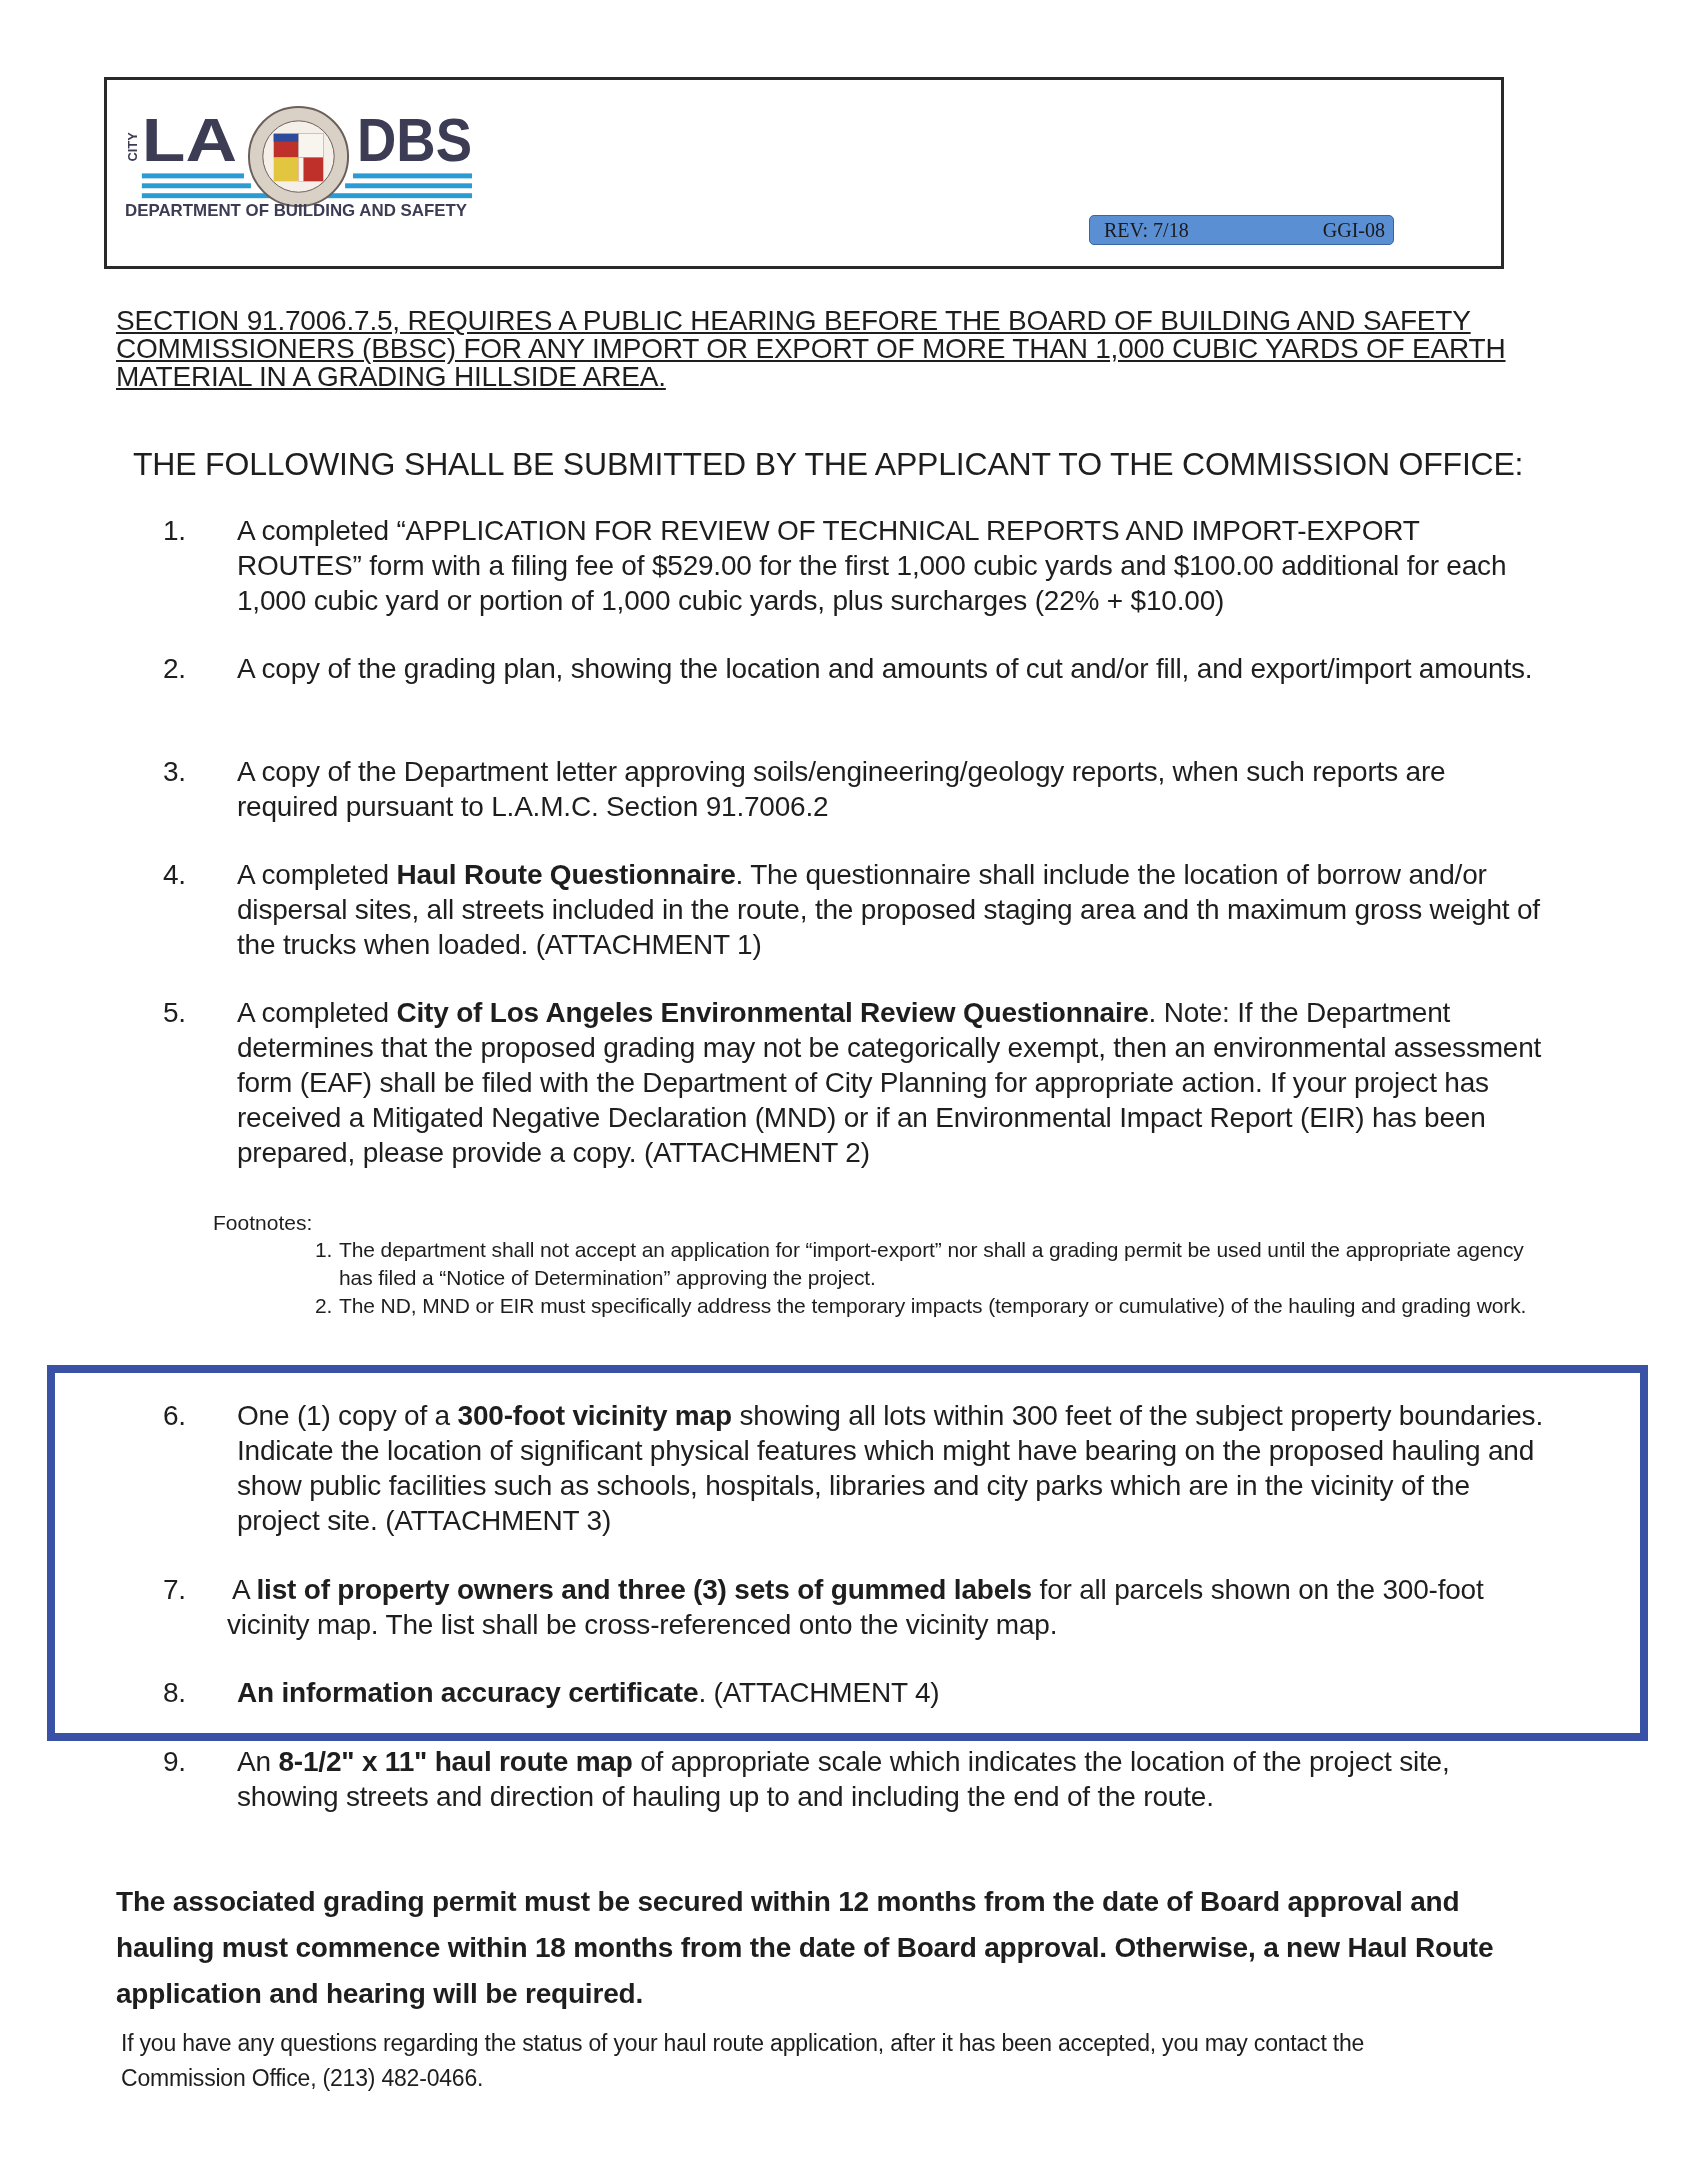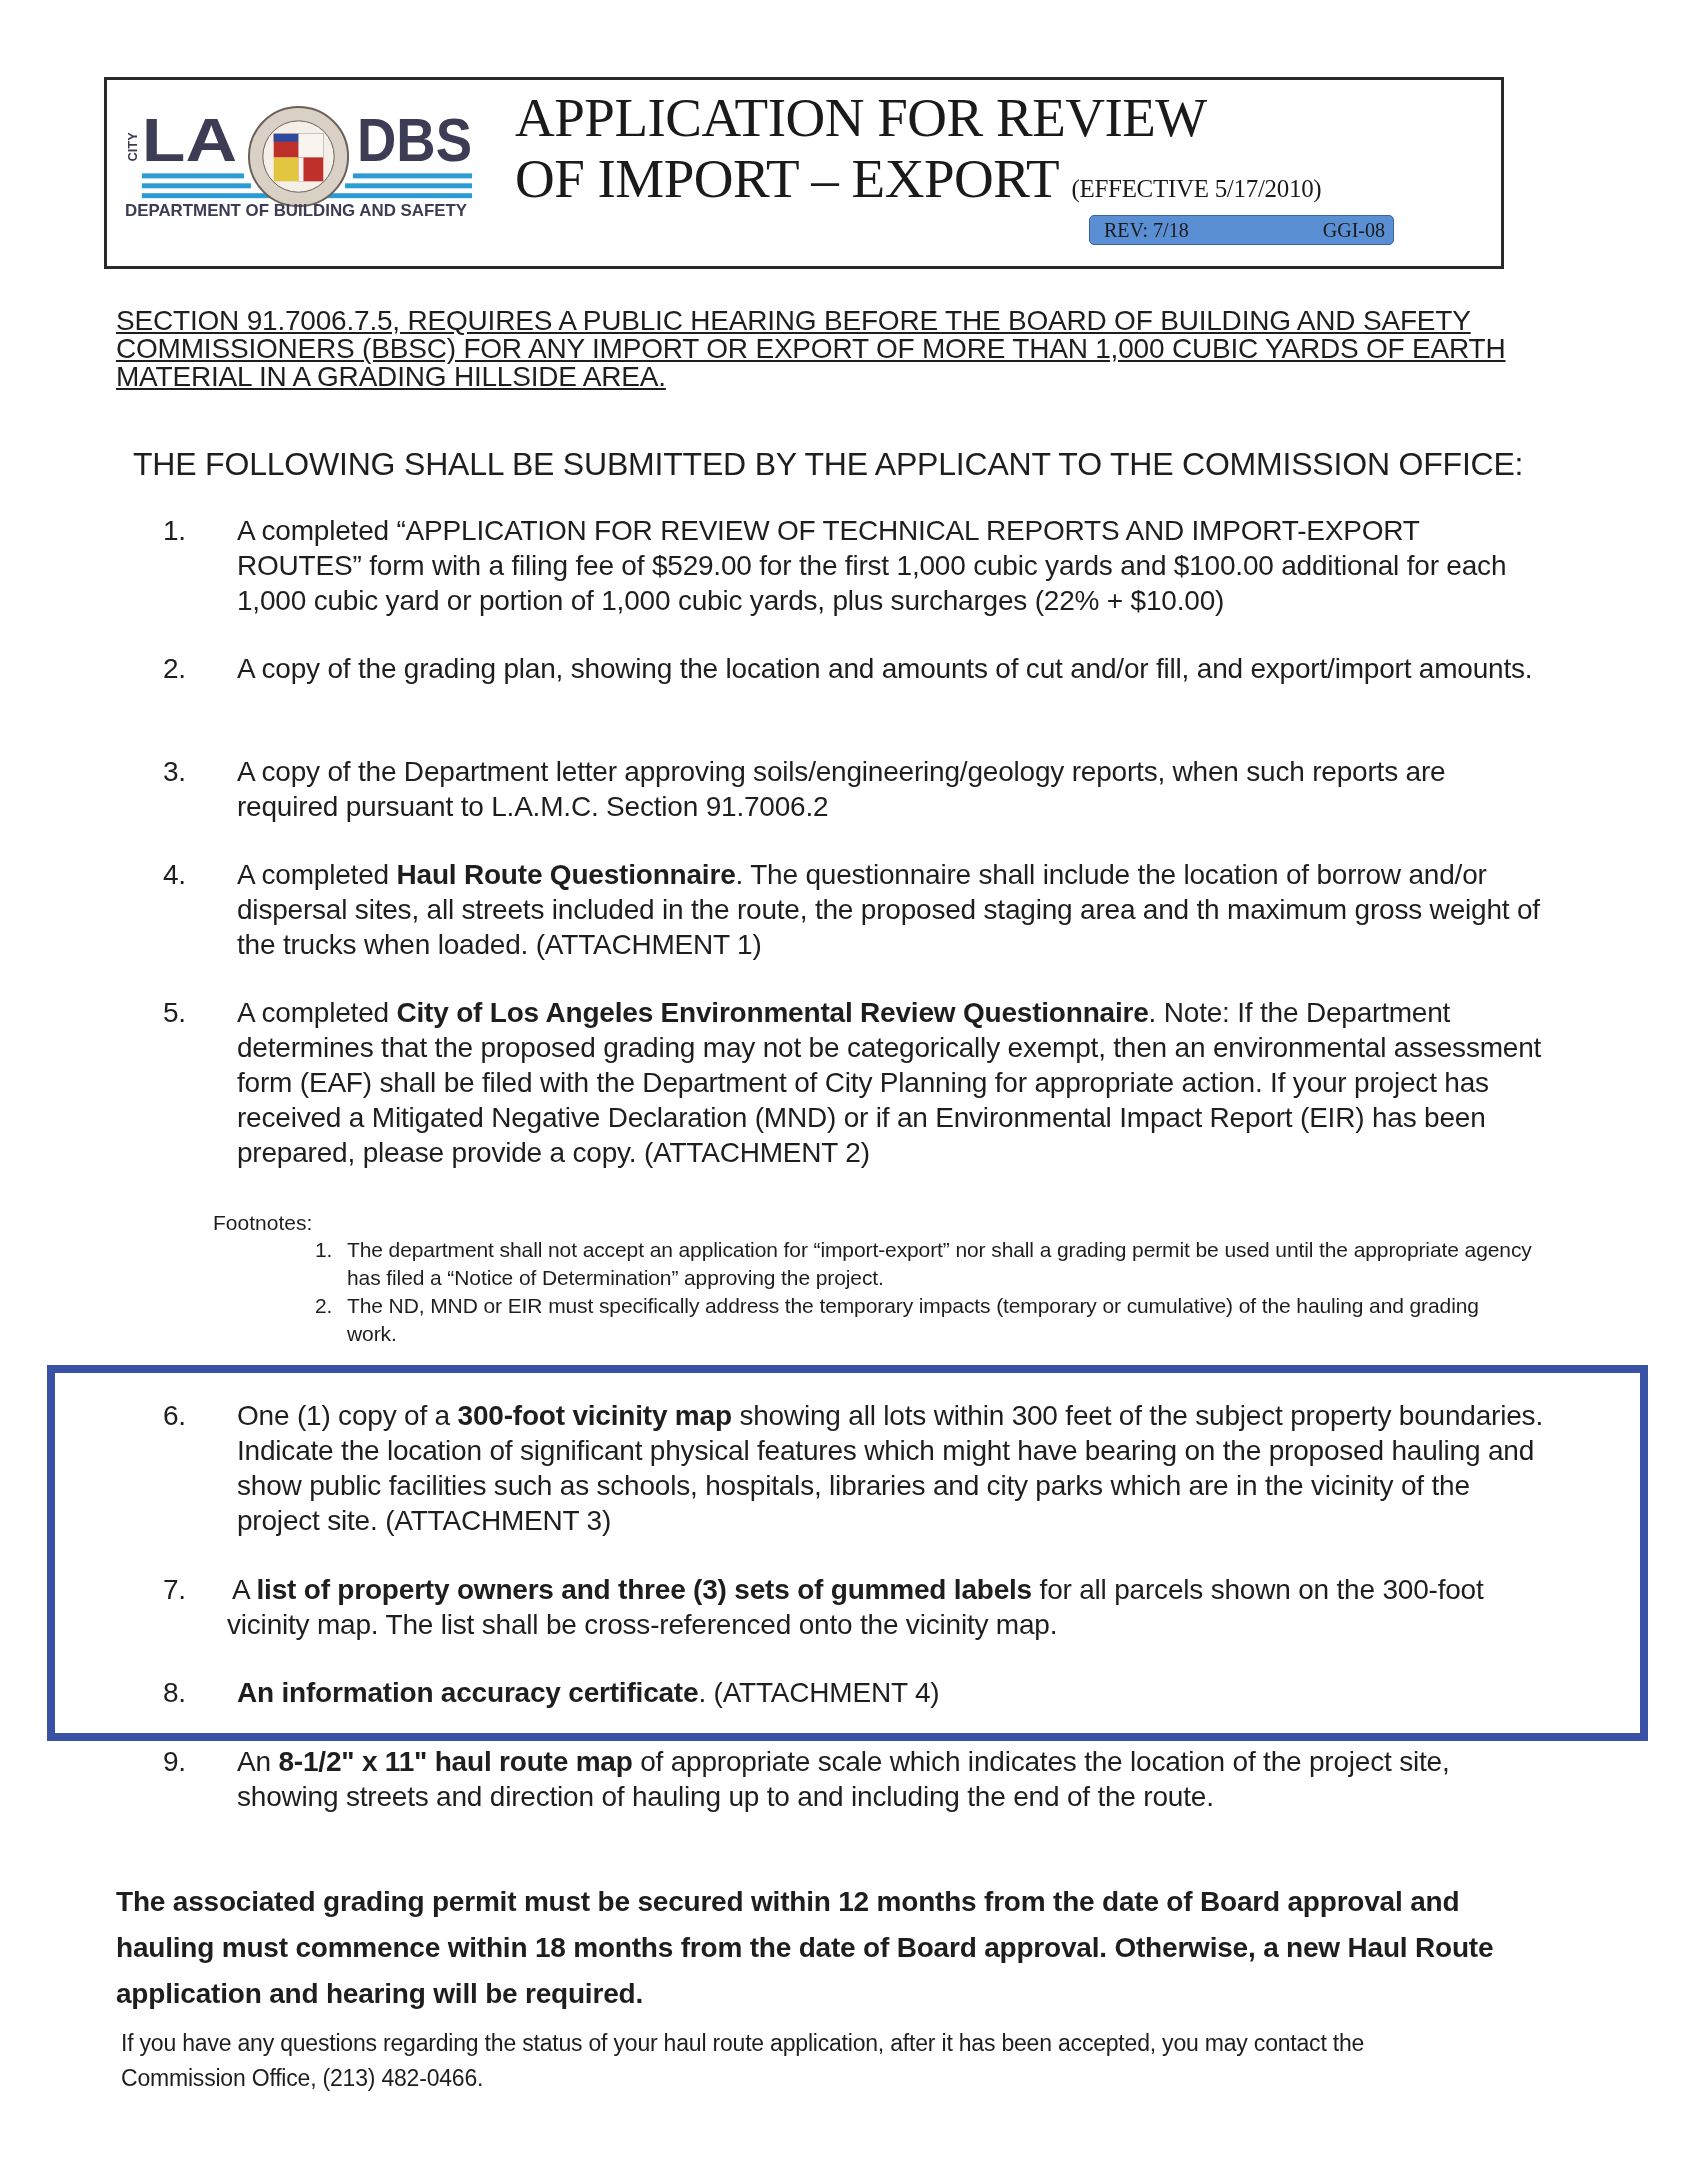--- a/index.html
+++ b/index.html
@@ -26,21 +26,21 @@
     .submit-heading { left: 133px; top: 447px; font-size: 32px; line-height: 34px; letter-spacing: -0.2px; }
 
     .item { position: absolute; left: 163px; width: 1386px; font-size: 28px; line-height: 35px; letter-spacing: -0.2px; }
     .item .num { position: absolute; left: 0; top: 0; }
     .item .txt { display: block; margin-left: 74px; }
     .item b { font-weight: bold; }
 
     .footnotes-label { left: 213px; top: 1210px; font-size: 21px; line-height: 26px; }
     .footnote { position: absolute; left: 315px; width: 1218px; font-size: 21px; line-height: 28px; letter-spacing: -0.1px; }
     .footnote .fnum { position: absolute; left: 0; top: 0; }
-    .footnote .ftxt { display: block; margin-left: 32px; }
+    .footnote .ftxt { display: block; margin-left: 24px; }
 
     .highlight-box { left: 47px; top: 1365px; width: 1585px; height: 360px;
                      border: 8px solid #3a52a6; }
 
     .warning { left: 116px; top: 1879px; width: 1445px; font-size: 28px; line-height: 46px; font-weight: bold; letter-spacing: -0.2px; }
     .contact { left: 121px; top: 2026px; width: 1366px; font-size: 23px; line-height: 35px; letter-spacing: -0.2px; }
   </style>
 </head>
 <body>
 
@@ -65,27 +65,20 @@
       <rect x="150" y="32" width="25" height="24" fill="#c0302a"></rect>
       <rect x="150" y="32" width="25" height="8" fill="#2e4a9c"></rect>
       <rect x="175" y="32" width="25" height="24" fill="#f8f4ee" stroke="#999" stroke-width="0.5"></rect>
       <rect x="150" y="56" width="25" height="24" fill="#e2c640"></rect>
       <rect x="175" y="56" width="25" height="24" fill="#c0302a"></rect>
       <rect x="175" y="56" width="5" height="24" fill="#f8f4ee"></rect>
     </g>
     <text x="0" y="115" font-family="Liberation Sans, sans-serif" font-weight="bold" font-size="16" fill="#3d3c55" textLength="345" lengthAdjust="spacingAndGlyphs">DEPARTMENT OF BUILDING AND SAFETY</text>
   </svg>
 
-  <div class="abs title">
-    <span>APPLICATION FOR REVIEW</span>
-    <span class="line2">
-      <span>OF IMPORT – EXPORT</span>
-      <span class="effective">(EFFECTIVE 5/17/2010)</span>
-    </span>
-  </div>
 
   <div class="abs rev-badge">
     <span class="rev">REV: 7/18</span>
     <span class="code">GGI-08</span>
   </div>
 </div>
 
 <div class="abs section-note">SECTION 91.7006.7.5, REQUIRES A PUBLIC HEARING BEFORE THE BOARD OF BUILDING AND SAFETY COMMISSIONERS (BBSC) FOR ANY IMPORT OR EXPORT OF MORE THAN 1,000 CUBIC YARDS OF EARTH MATERIAL IN A GRADING HILLSIDE AREA.</div>
 
 <div class="abs submit-heading">THE FOLLOWING SHALL BE SUBMITTED BY THE APPLICANT TO THE COMMISSION OFFICE:</div>

